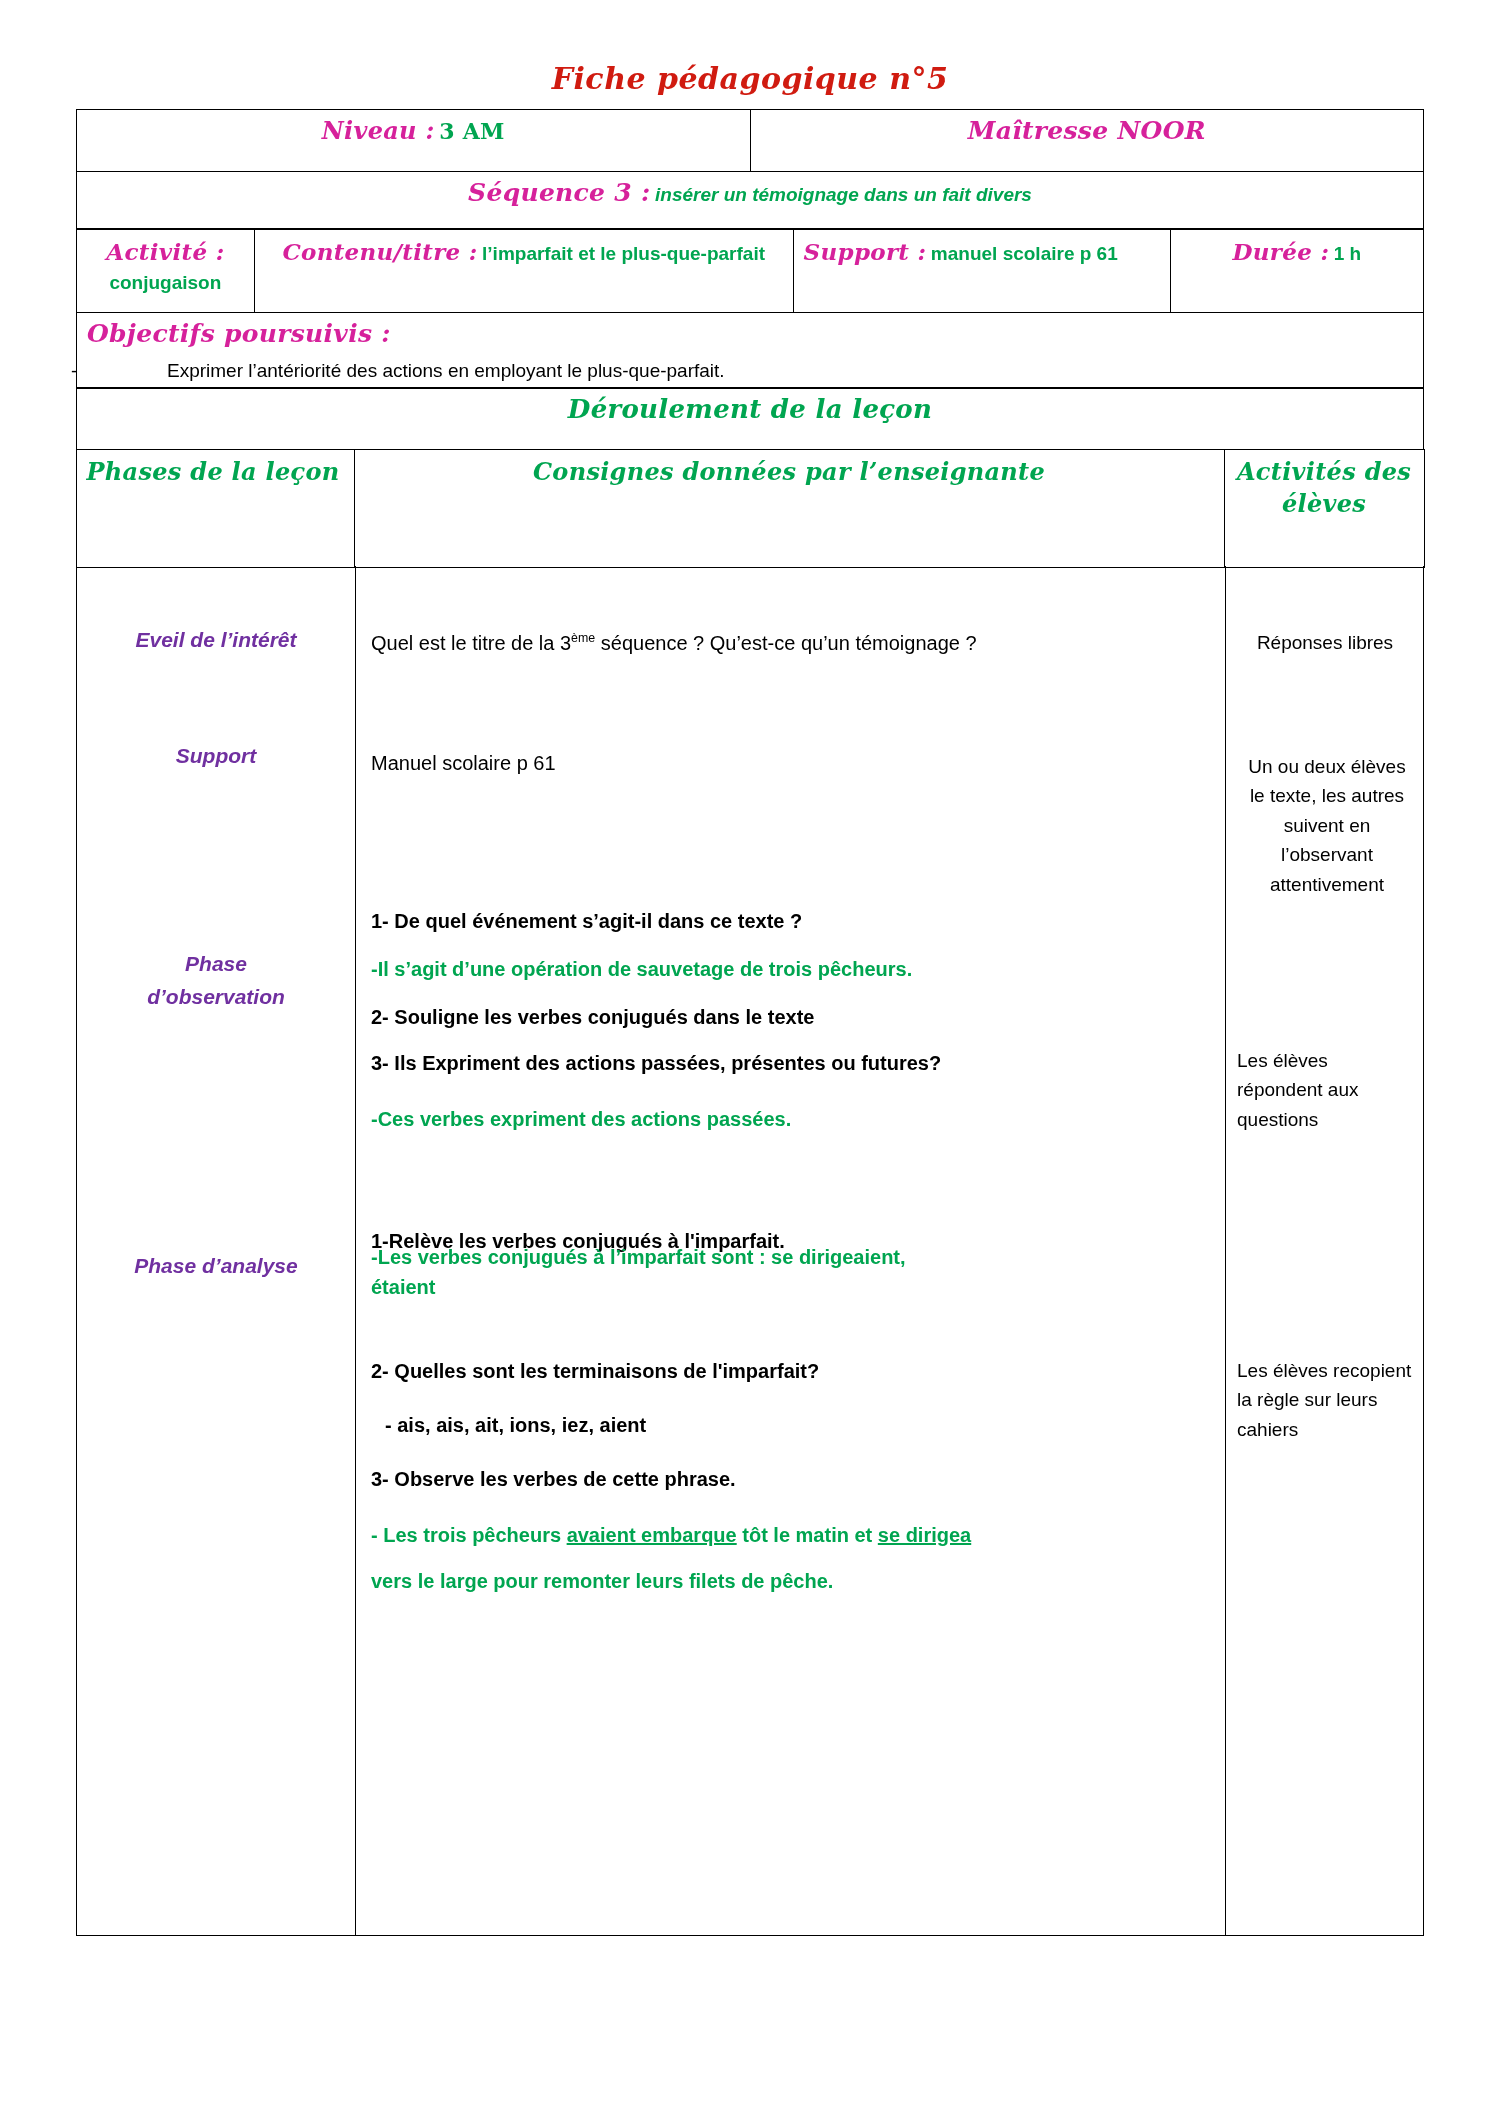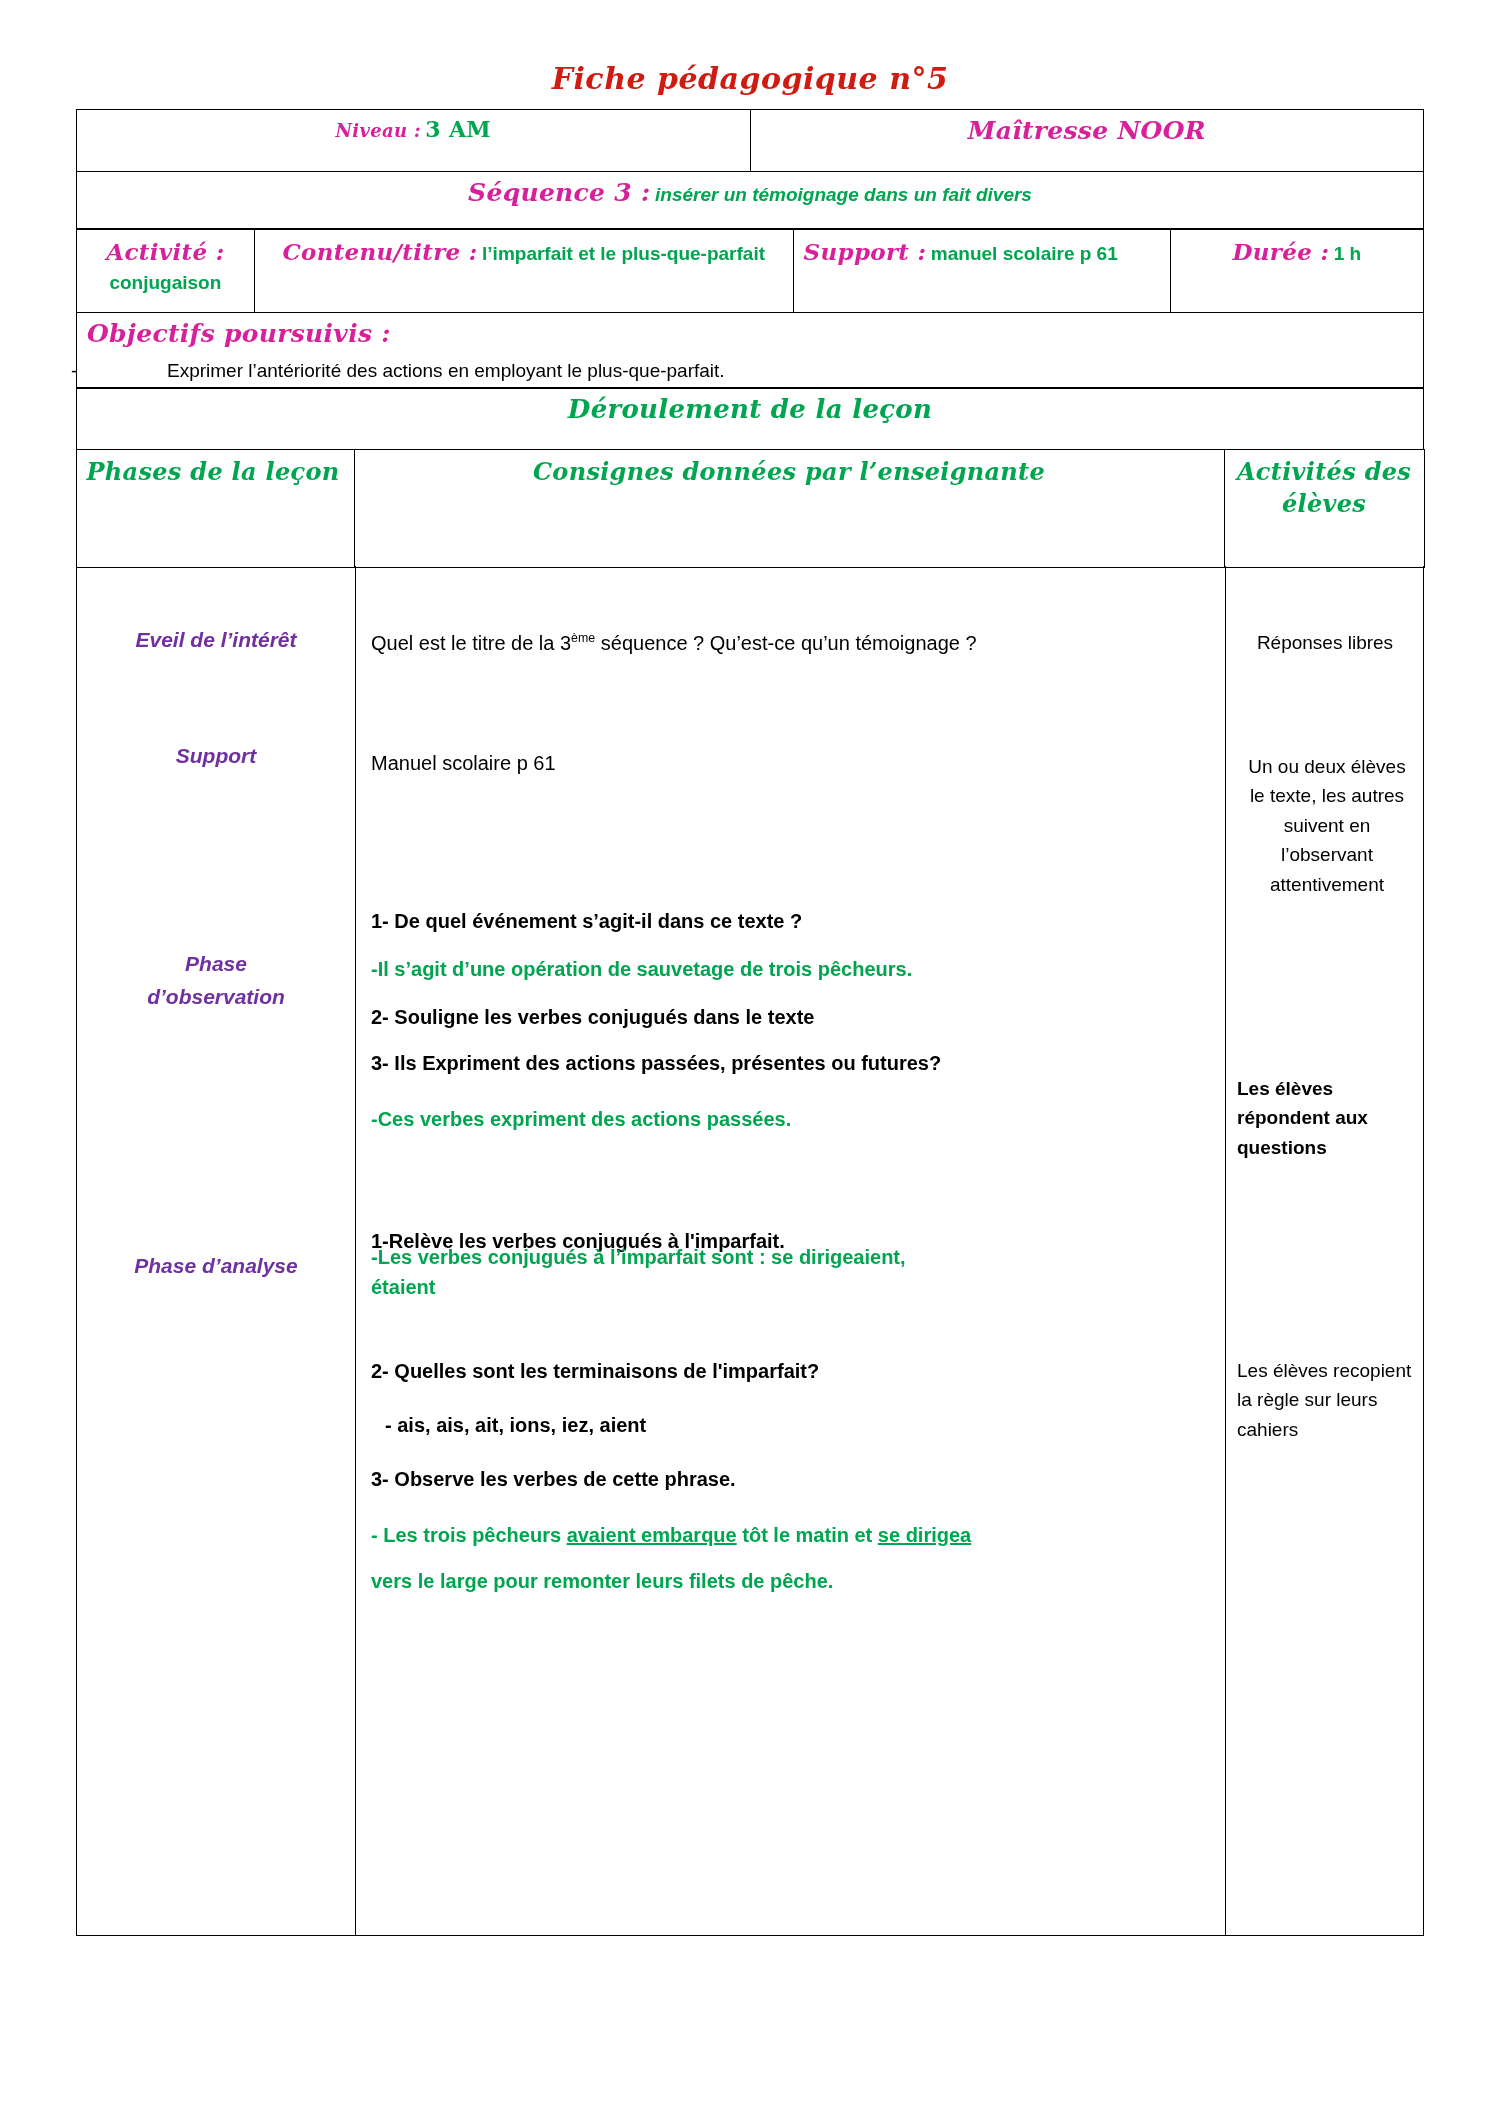--- a/index.html
+++ b/index.html
@@ -62,21 +62,21 @@
 
   .val-green {
     color: #00A550;
     font-weight: bold;
     font-family: "Liberation Sans", sans-serif;
     font-style: normal;
   }
 
   
   .r-niveau { height: 62px; text-align: center; vertical-align: middle; }
-  .r-niveau .script { font-size: 18px; }
+  .r-niveau .script { font-size: 24px; }
   .r-niveau .val-green { font-size: 22px; text-align: right; }
   .r-maitresse { text-align: center; vertical-align: middle; }
   .r-maitresse .script { font-size: 25px; }
 
   
   .r-seq { height: 58px; text-align: center; vertical-align: middle; }
   .r-seq .script { font-size: 25px; }
   .r-seq .val-green { font-size: 19px; font-style: italic; }
 
   
@@ -292,17 +292,17 @@
     <div class="abs col-cons cons-q" style="top:790px;">2- Quelles sont les terminaisons de l'imparfait?</div>
     <div class="abs col-cons cons-q" style="top:844px;padding-left:30px;">- ais, ais, ait, ions, iez, aient</div>
     <div class="abs col-cons cons-q" style="top:898px;">3- Observe les verbes de cette phrase.</div>
     <div class="abs col-cons cons-a" style="top:954px;white-space:nowrap;">
       <span>- Les trois pêcheurs </span><span class="u">avaient embarque</span><span> tôt le matin et </span><span class="u">se dirigea</span>
     </div>
     <div class="abs col-cons cons-a" style="top:1000px;">vers le large pour remonter leurs filets de pêche.</div>
 
     <div class="abs col-act act-txt" style="top:62px;">Réponses libres</div>
     <div class="abs col-act act-txt" style="top:186px;padding-left:16px;">Un ou deux élèves le texte, les autres suivent en l’observant attentivement</div>
-    <div class="abs col-act act-txt" style="top:508px;text-align:left;font-weight:bold;">Les élèves répondent aux questions</div>
+    <div class="abs col-act act-txt" style="top:480px;text-align:left;">Les élèves répondent aux questions</div>
     <div class="abs col-act act-txt" style="top:790px;text-align:left;">Les élèves recopient la règle sur leurs cahiers</div>
   </div>
 
 </div>
 
 </body></html>

